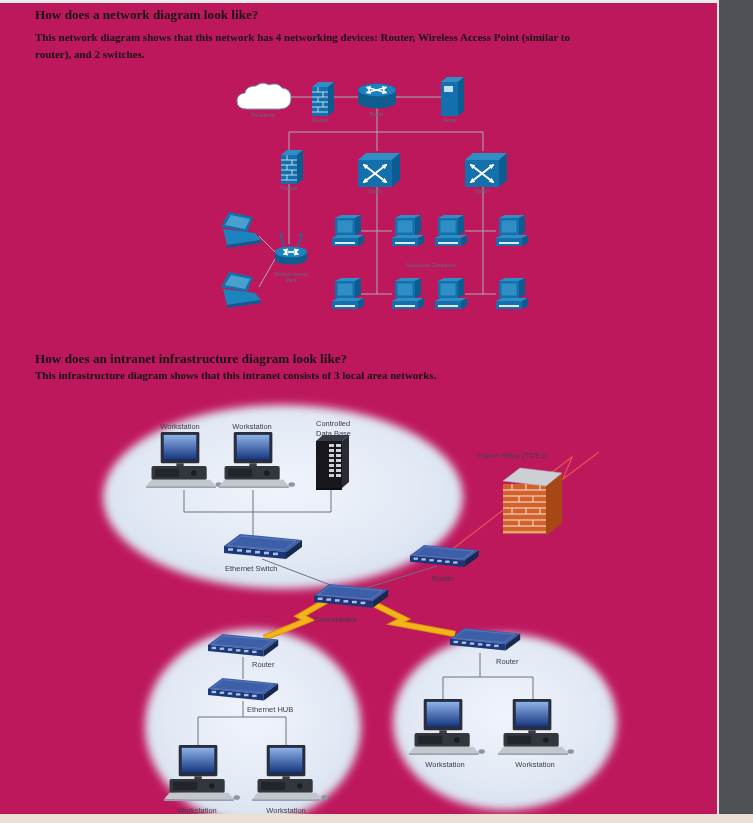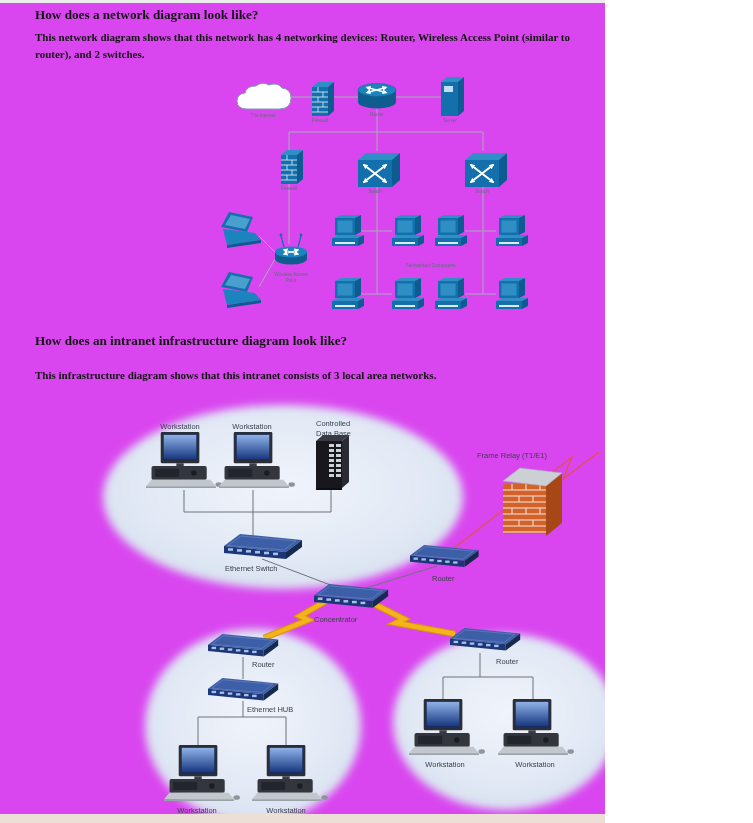--- a/index.html
+++ b/index.html
@@ -1,26 +1,26 @@
 <!DOCTYPE html>
 <html><head>
 <meta charset="utf-8">
 <style>
   html,body{margin:0;padding:0;}
-  .screen{position:relative;width:605px;height:823px;background:#d946ef;overflow:hidden;
+  .screen{position:relative;width:753px;height:823px;background:#be185d;overflow:hidden;
           font-family:"Liberation Sans",sans-serif;}
   .top-strip{position:absolute;left:0;top:0;width:753px;height:3px;background:#ededed;}
   .page-sep{position:absolute;left:717px;top:0;width:2px;height:814px;background:#e3e3e3;}
   .side-column{position:absolute;left:719px;top:0;width:34px;height:814px;background:#4e5257;}
   .bottom-strip{position:absolute;left:0;top:814px;width:753px;height:9px;background:#ecdfd6;z-index:10;}
   .heading{position:absolute;left:35px;width:650px;font-family:"Liberation Serif",serif;
            font-size:13.2px;font-weight:bold;color:#141414;line-height:17px;}
   .bodytext{position:absolute;left:35px;width:648px;font-family:"Liberation Serif",serif;
             font-size:11px;font-weight:bold;color:#141414;line-height:17px;white-space:pre-line;}
-  #h1{top:6px;} #p1{top:29px;} #h2{top:332px;} #p2{top:367px;}
+  #h1{top:6px;} #p1{top:29px;} #h2{top:350px;} #p2{top:367px;}
   svg{position:absolute;overflow:visible;}
   .d1{left:210px;top:75px;}
   .d2{left:88px;top:393px;}
   .d1 text{font-family:"Liberation Sans",sans-serif;font-size:4.6px;fill:#5d6e7a;}
   .d1 text.grp{font-size:5px;}
   .d2 text{font-family:"Liberation Sans",sans-serif;font-size:7.5px;fill:#3b404c;}
   .ln1{stroke:#a6adb3;stroke-width:1;fill:none;}
   .ln2{stroke:#6e737b;stroke-width:1;fill:none;}
 </style>
 </head>

